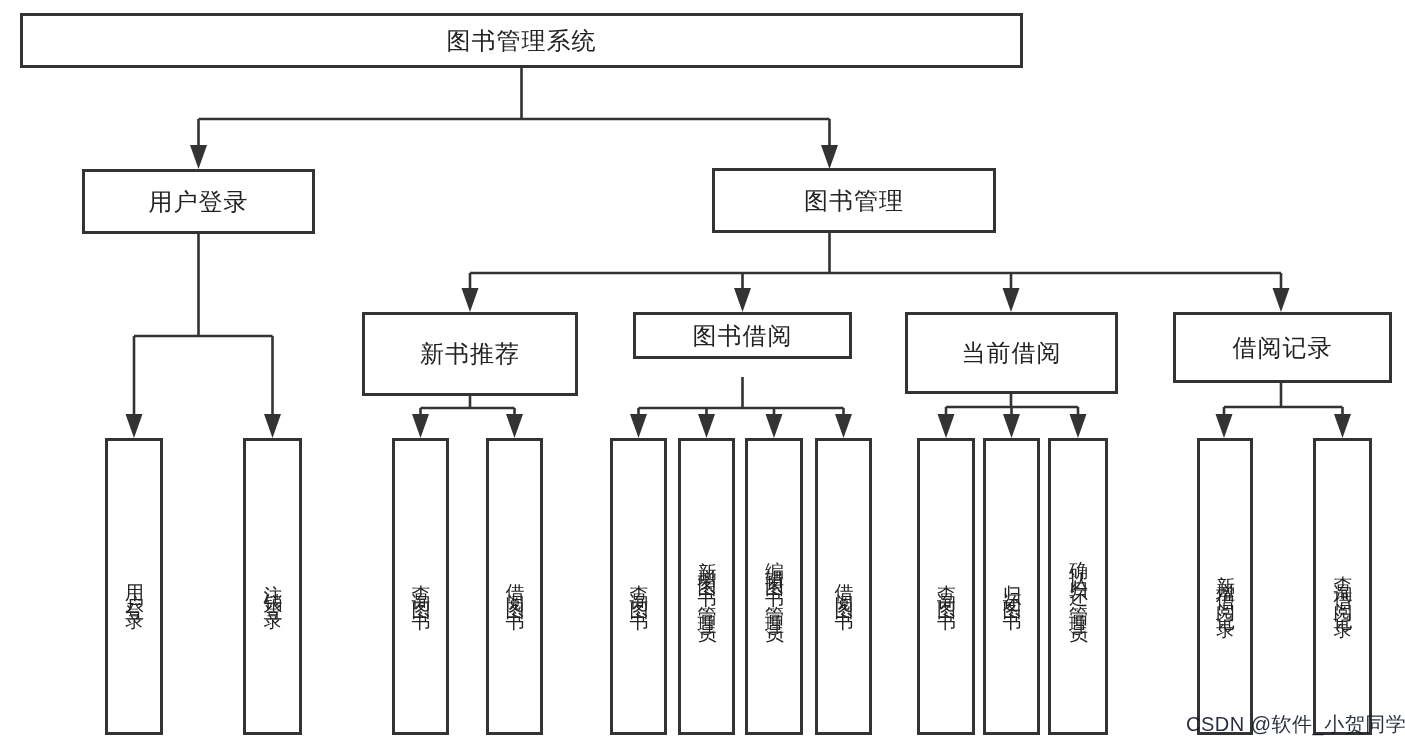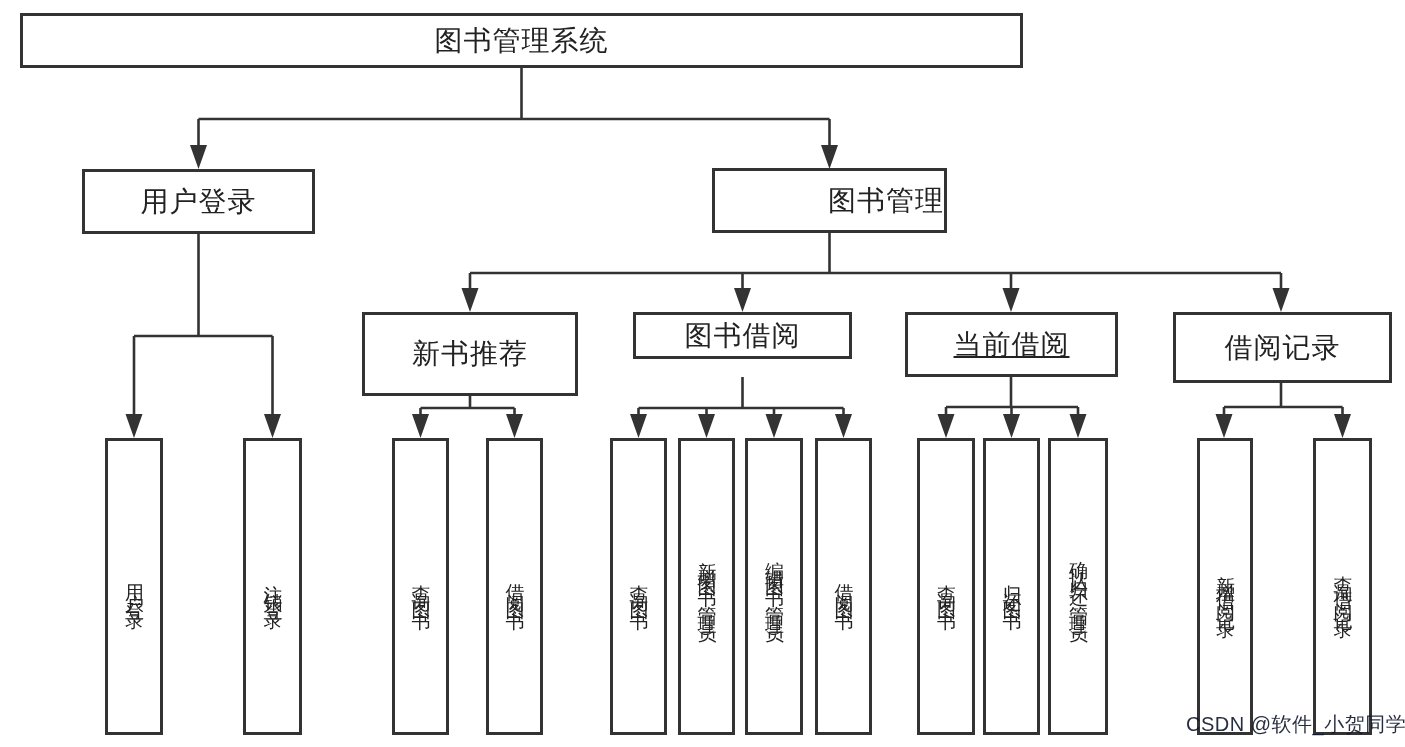--- a/index.html
+++ b/index.html
@@ -24,21 +24,21 @@
   }
   .box {
     position: absolute;
     box-sizing: border-box;
     background: #ffffff;
     border: 3px solid #333333;
     display: flex;
     align-items: center;
     justify-content: center;
     color: #222222;
-    font-size: 28px;
+    font-size: 24px;
     letter-spacing: 1px;
     z-index: 2;
   }
   .vbox {
     font-size: 19px;
   }
   .vbox .vtext {
     writing-mode: vertical-rl;
     text-orientation: mixed;
     letter-spacing: 9px;
@@ -82,31 +82,31 @@
              M1334 414 H1351 L1342.5 438 Z" fill="#333333" stroke="none"></path>
   </svg>
 
   <div class="box" style="left:20px; top:13px; width:1003px; height:55px;">
     <span>图书管理系统</span>
   </div>
 
   <div class="box" style="left:82px; top:169px; width:233px; height:65px;">
     <span>用户登录</span>
   </div>
-  <div class="box" style="left:712px; top:168px; width:235px; height:65px;justify-content:flex-end;">
+  <div class="box" style="left:712px; top:168px; width:284px; height:65px;">
     <span>图书管理</span>
   </div>
 
   <div class="box" style="left:362px; top:312px; width:216px; height:84px;">
     <span>新书推荐</span>
   </div>
   <div class="box" style="left:633px; top:312px; width:219px; height:47px;">
     <span>图书借阅</span>
   </div>
-  <div class="box" style="left:905px; top:312px; width:213px; height:65px;text-decoration:underline;">
+  <div class="box" style="left:905px; top:312px; width:213px; height:82px;">
     <span>当前借阅</span>
   </div>
   <div class="box" style="left:1173px; top:312px; width:219px; height:71px;">
     <span>借阅记录</span>
   </div>
 
   <div class="box vbox" style="left:105px; top:438px; width:58px; height:297px;">
     <span class="vtext">用户登录</span>
   </div>
   <div class="box vbox" style="left:243px; top:438px; width:59px; height:297px;">

